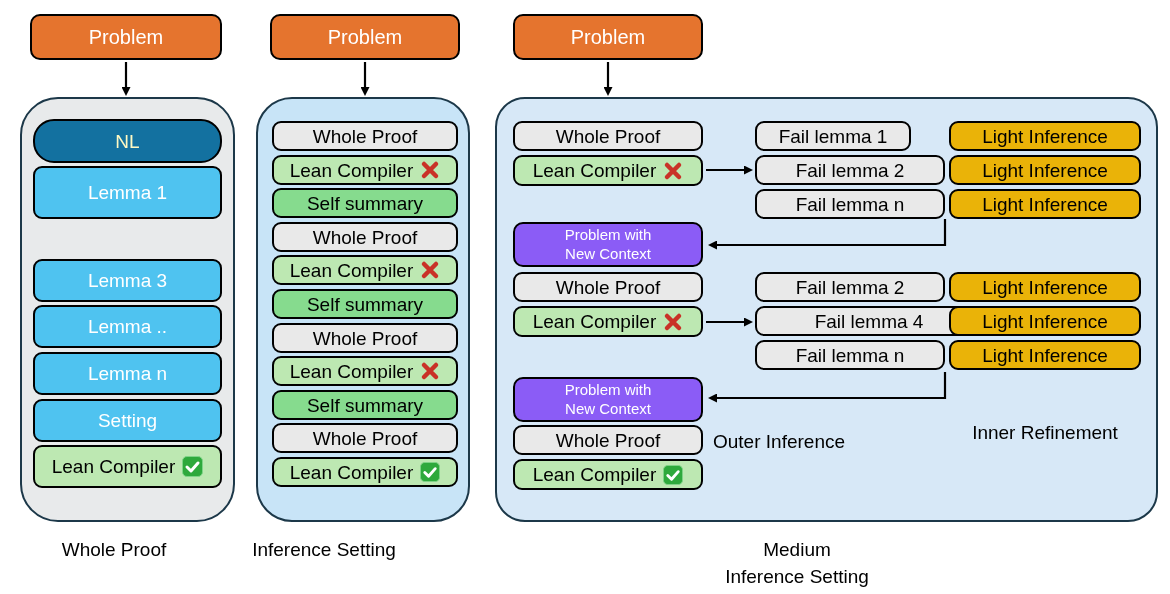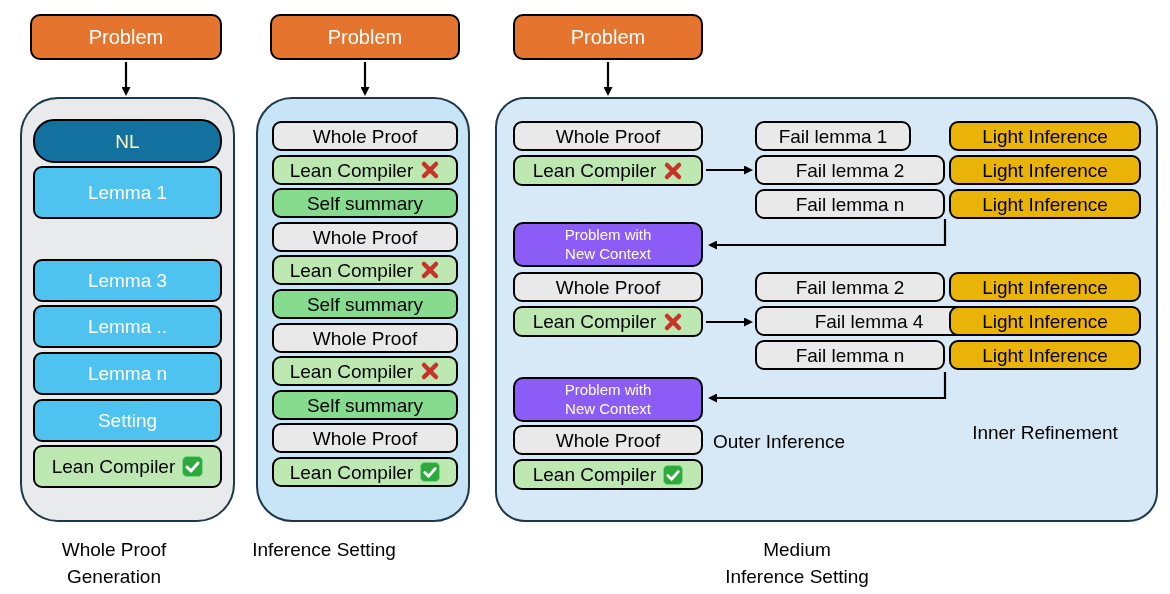--- a/index.html
+++ b/index.html
@@ -81,21 +81,20 @@
     <span class="icon">
       <svg width="21" height="21" viewBox="0 0 21 21">
           <rect x="0.5" y="0.5" width="20" height="20" rx="4.5" fill="#2EA93C" stroke="#7fd488"></rect>
           <path d="M5 11 l4 4 l7 -8" stroke="#fff" stroke-width="3" fill="none" stroke-linecap="round" stroke-linejoin="round"></path>
         </svg>
     </span>
   </div>
 
   <div class="caption" style="left:19px; top:536px; width:190px;">
     <div>Whole Proof</div>
-    <div>Generation</div>
   </div>
 
   <div class="box problem" style="left:270px; top:14px; width:190px; height:46px;">
     <span>Problem</span>
   </div>
 
   <div class="box step" style="left:272px; top:121px; width:186px; height:30px;">
     <span>Whole Proof</span>
   </div>
   <div class="box compile" style="left:272px; top:155px; width:186px; height:30px;">

